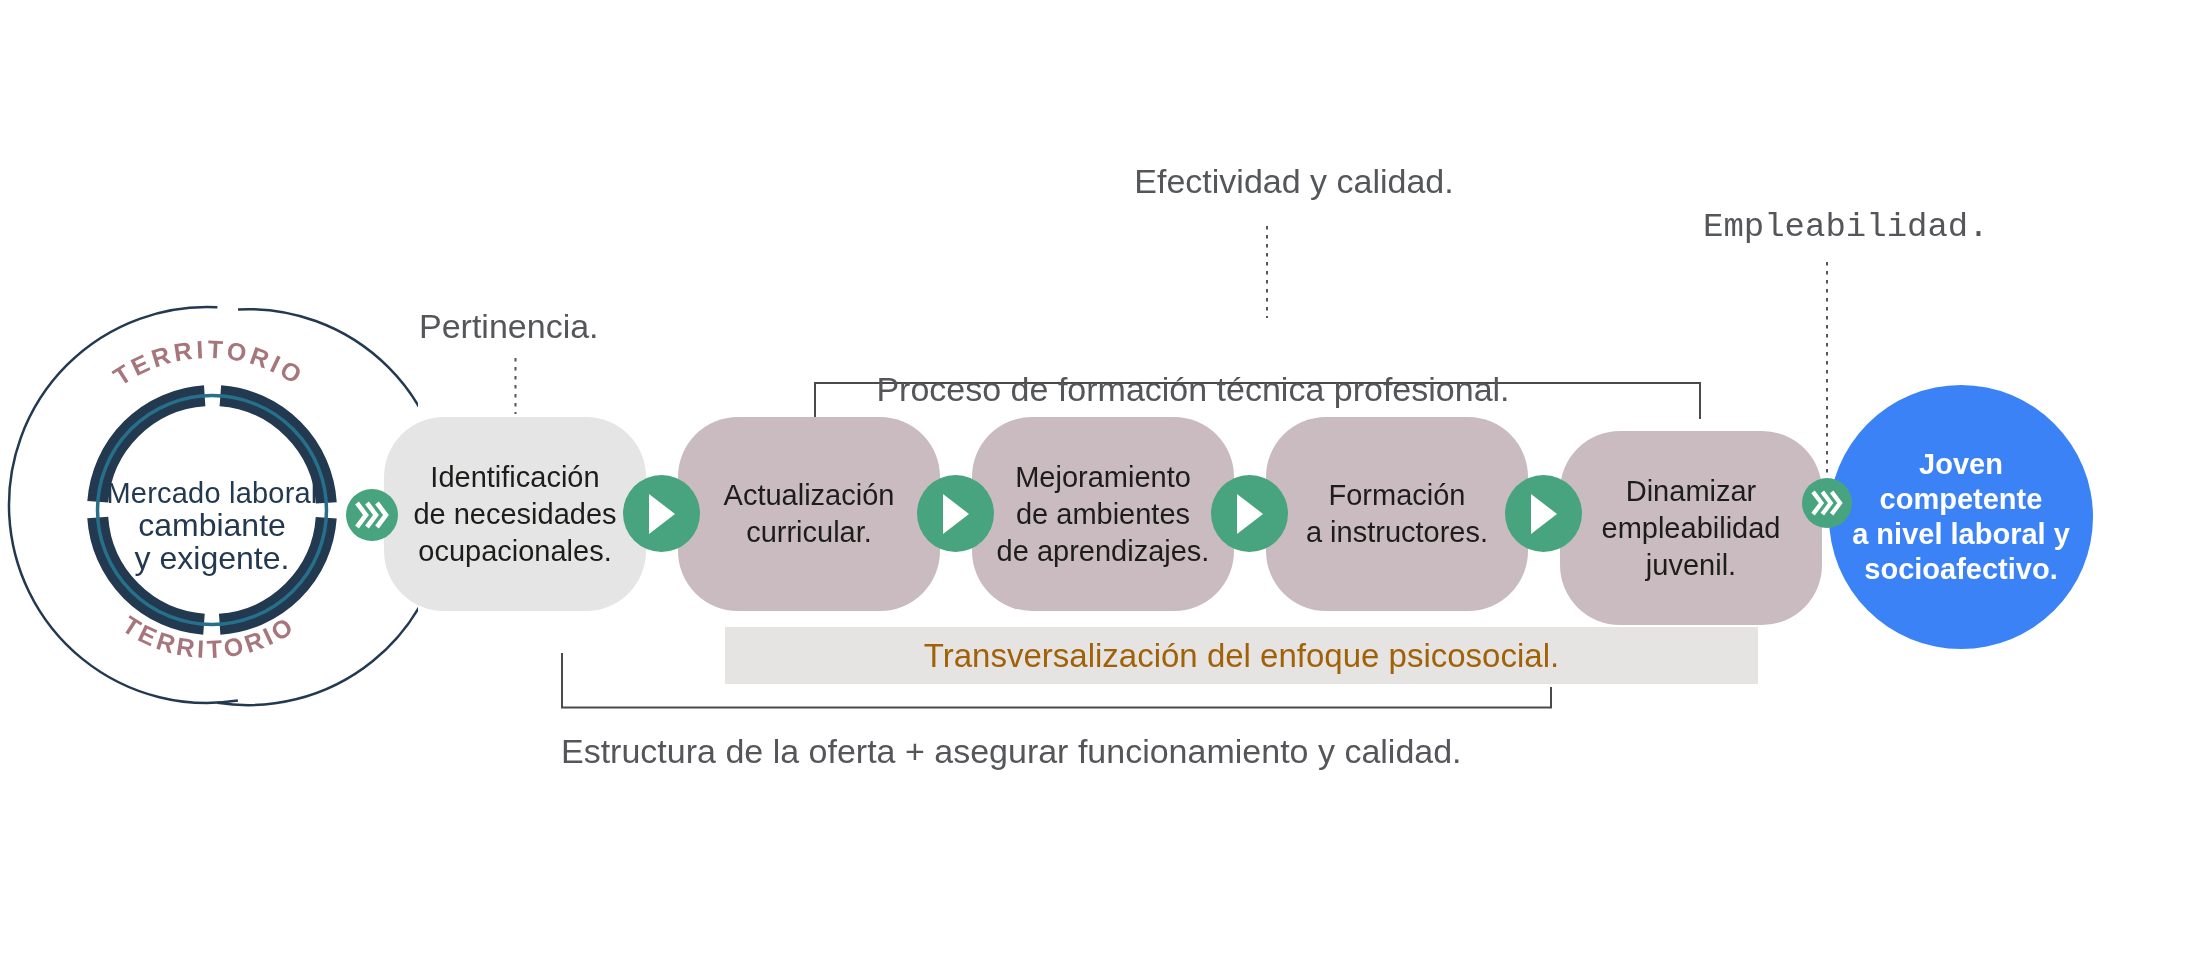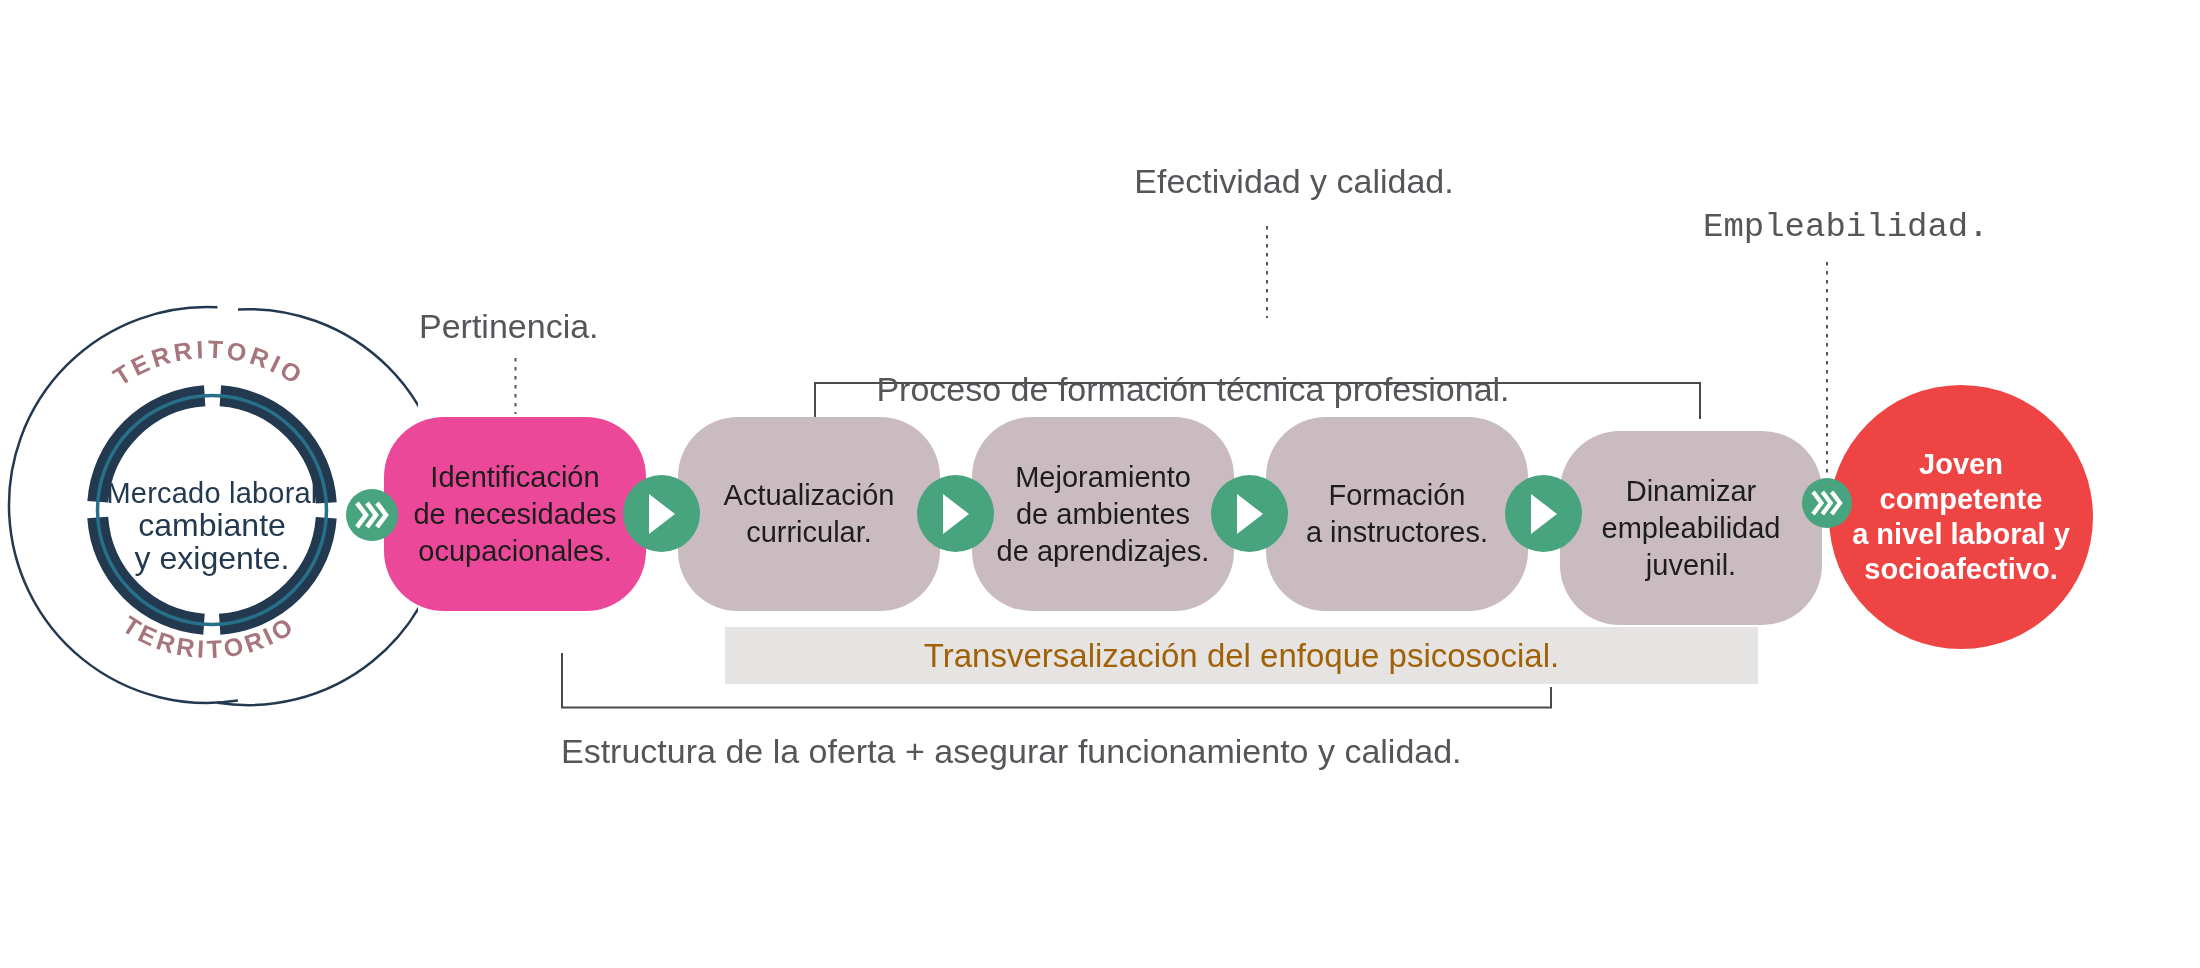--- a/index.html
+++ b/index.html
@@ -22,38 +22,38 @@
 
   
   .step{
     position:absolute; top:417px; width:262px; height:194px;
     border-radius:60px;
     display:flex; flex-direction:column; justify-content:center; align-items:center;
     color:#1d1d1b; font-size:29px; line-height:37px; text-align:center;
     z-index:3;
   }
   .step span{display:block;}
-  .step.pink{background:#ec4899;}
+  .step.pink{background:#e5e5e5;}
   .step.mauve{background:#c9bbbf;}
   .s1{left:384px;} .s2{left:678px;} .s3{left:972px;} .s4{left:1266px;} .s5{left:1560px;margin-top:14px;}
 
   
   .conn{
     position:absolute; border-radius:50%; background:#47a47e;
     display:flex; align-items:center; justify-content:center; z-index:5;
   }
   .play{width:77px; height:77px; top:475px;}
   .p1{left:623px;} .p2{left:917px;} .p3{left:1211px;} .p4{left:1505px;}
   .ff1{width:52px; height:52px; left:346px; top:489px;}
   .ff2{width:50px; height:50px; left:1802px; top:478px;}
 
   
   .outcome{
     position:absolute; left:1829px; top:385px; width:264px; height:264px;
-    border-radius:50%; background:#ef4444;
+    border-radius:50%; background:#3b82f6;
     display:flex; flex-direction:column; justify-content:center; align-items:center;
     color:#ffffff; font-weight:bold; font-size:29px; line-height:35px; text-align:center;
     z-index:4;
   }
   .outcome span{display:block;}
 
   
   .psy-bar{
     position:absolute; left:725px; top:627px; width:1033px; height:57px;
     background:#e5e4e3; display:flex; align-items:center; justify-content:center;

